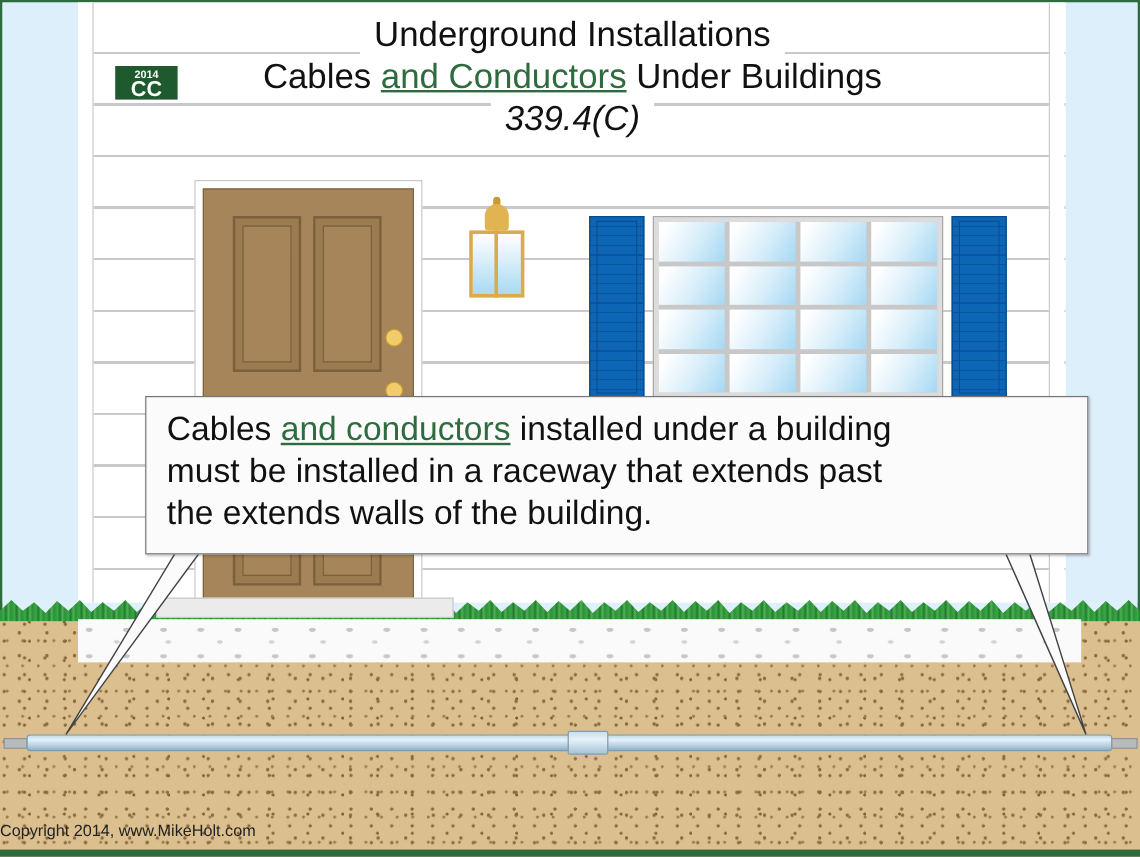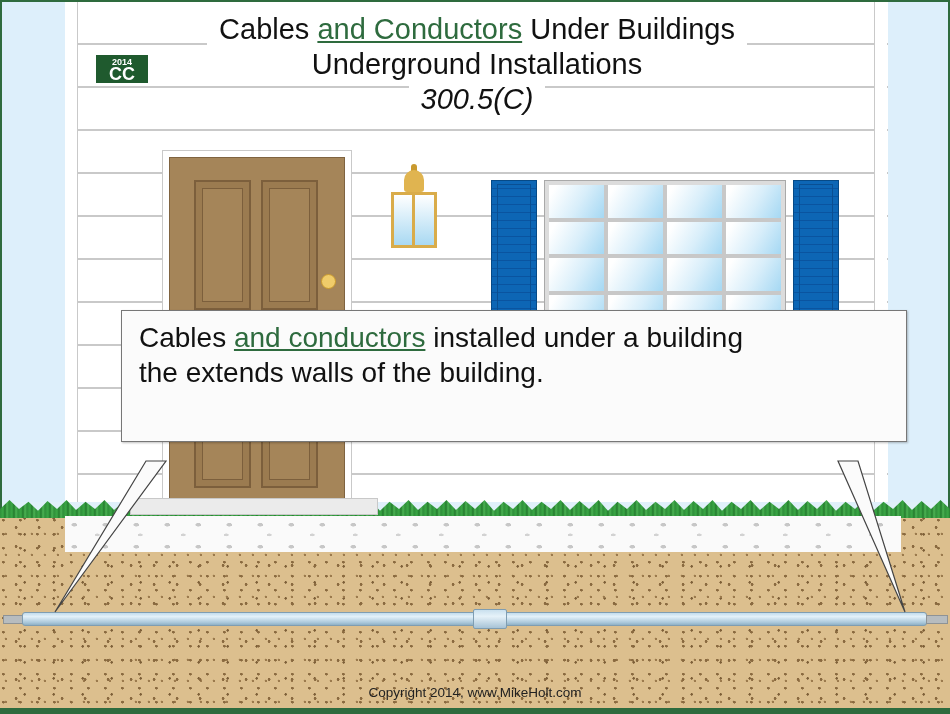--- a/index.html
+++ b/index.html
@@ -32,21 +32,21 @@
   .lamp .box { position: absolute; left: 1px; top: 28px; width: 46px; height: 56px; border: 3px solid #d9ac4a; box-sizing: border-box; background: linear-gradient(to bottom, #fff, #a9d9f2); }
   .lamp .mid { position: absolute; left: 22px; top: 28px; width: 3px; height: 56px; background: #d9ac4a; }
 
   .shutter { position: absolute; top: 178px; width: 46px; height: 152px; background: #0a62b0; border: 1px solid #064a87; box-sizing: border-box;
     background-image: repeating-linear-gradient(to bottom, #0d66b5 0px, #0d66b5 7px, #0a54a0 7px, #0a54a0 8px); }
   .shutter::after { content: ""; position: absolute; left: 5px; top: 3px; right: 5px; bottom: 3px; border: 1px solid #0a4f92; }
   .window { position: absolute; left: 542px; top: 178px; width: 242px; height: 152px; background: #dcdcdc; border: 1.5px solid #a9a9a9; box-sizing: border-box; padding: 4px; }
   .window-grid { width: 100%; height: 100%; display: grid; grid-template-columns: repeat(4, 1fr); grid-template-rows: repeat(4, 1fr); gap: 4px; background: #c8c8c8; }
   .pane { background: linear-gradient(120deg, #ffffff 10%, #d8eefa 55%, #a5d8f3 100%); }
 
-  .callout { position: absolute; left: 121px; top: 310px; width: 786px; height: 132px; background: #fbfbfb; border: 1.5px solid #777; box-sizing: border-box; box-shadow: 1px 1px 2px rgba(0,0,0,0.25); padding: 9px 4px 0 17px; }
+  .callout { position: absolute; left: 121px; top: 330px; width: 786px; height: 132px; background: #fbfbfb; border: 1.5px solid #777; box-sizing: border-box; box-shadow: 1px 1px 2px rgba(0,0,0,0.25); padding: 9px 4px 0 17px; }
   .callout p { margin: 0; font-size: 28px; line-height: 35px; color: #111; }
   .tail-svg { position: absolute; left: 0; top: 0; width: 950px; height: 714px; pointer-events: none; }
 
   .grass { position: absolute; left: 0; top: 500px; width: 950px; height: 18px;
     background: repeating-linear-gradient(90deg, #2f8f3a 0px, #3aa745 3px, #237a2d 5px, #4cb454 7px, #2f8f3a 9px); clip-path: polygon(0 50%, 1% 0, 2% 50%, 3% 10%, 4% 60%, 5% 5%, 6% 50%, 7% 0, 8% 55%, 9% 10%, 10% 50%, 11% 0, 12% 55%, 13% 10%, 14% 50%, 15% 0, 16% 60%, 17% 5%, 18% 50%, 19% 0, 20% 55%, 21% 10%, 22% 50%, 23% 0, 24% 55%, 25% 5%, 26% 50%, 27% 0, 28% 60%, 29% 10%, 30% 50%, 31% 0, 32% 55%, 33% 10%, 34% 50%, 35% 0, 36% 55%, 37% 5%, 38% 50%, 39% 0, 40% 60%, 41% 10%, 42% 50%, 43% 0, 44% 55%, 45% 10%, 46% 50%, 47% 0, 48% 55%, 49% 5%, 50% 50%, 51% 0, 52% 60%, 53% 10%, 54% 50%, 55% 0, 56% 55%, 57% 10%, 58% 50%, 59% 0, 60% 55%, 61% 5%, 62% 50%, 63% 0, 64% 60%, 65% 10%, 66% 50%, 67% 0, 68% 55%, 69% 10%, 70% 50%, 71% 0, 72% 55%, 73% 5%, 74% 50%, 75% 0, 76% 60%, 77% 10%, 78% 50%, 79% 0, 80% 55%, 81% 10%, 82% 50%, 83% 0, 84% 55%, 85% 5%, 86% 50%, 87% 0, 88% 60%, 89% 10%, 90% 50%, 91% 0, 92% 55%, 93% 10%, 94% 50%, 95% 0, 96% 55%, 97% 5%, 98% 50%, 99% 0, 100% 50%, 100% 100%, 0 100%); }
   .soil { position: absolute; left: 0; top: 516px; width: 950px; height: 198px; background-color: #dcbf8e;
     background-image:
       radial-gradient(circle at 20% 30%, #8a6a40 1.1px, transparent 1.6px),
       radial-gradient(circle at 70% 60%, #8a6a40 1.2px, transparent 1.7px),
       radial-gradient(circle at 45% 85%, #9b7a4d 1px, transparent 1.5px),
@@ -54,42 +54,42 @@
     background-size: 17px 14px, 23px 19px, 13px 21px, 29px 16px; }
   .slab { position: absolute; left: 65px; top: 516px; width: 836px; height: 36px; background-color: #fafafa;
     background-image:
       radial-gradient(ellipse at 30% 40%, #c7c7c7 2.5px, transparent 3.2px),
       radial-gradient(ellipse at 75% 70%, #d2d2d2 2px, transparent 2.8px);
     background-size: 31px 22px, 43px 27px; }
   .pipe { position: absolute; left: 22px; top: 612px; width: 905px; height: 14px; background: linear-gradient(to bottom, #c2dcec, #e3f1f9 30%, #a9c7da 80%, #8fb0c4); border: 1px solid #7f9db1; border-radius: 3px; box-sizing: border-box; }
   .pipe-stub-left { position: absolute; left: 3px; top: 615px; width: 20px; height: 9px; background: #b7bcbf; border: 1px solid #8e9396; box-sizing: border-box; }
   .pipe-stub-right { position: absolute; left: 926px; top: 615px; width: 22px; height: 9px; background: #b7bcbf; border: 1px solid #8e9396; box-sizing: border-box; }
   .coupling { position: absolute; left: 473px; top: 609px; width: 34px; height: 20px; background: linear-gradient(to bottom, #c9e0ee, #e6f2f9 35%, #a7c3d6); border: 1px solid #7f9db1; box-sizing: border-box; border-radius: 2px; }
-  .copyright { position: absolute; left: 0; top: 685px; width: 950px; text-align: center; font-size: 13.5px; color: #222; }
+  .copyright { position: absolute; left: 0; top: 685px; width: 950px; font-size: 13.5px; color: #222; }
   .bottom-rule { position: absolute; left: 0; top: 708px; width: 950px; height: 6px; background: #2e6b3e; }
 </style>
 </head>
 <body>
 
 <div class="frame">
   <div class="sky-left"></div>
   <div class="sky-right"></div>
   <div class="wall"></div>
   <div class="trim-left"></div>
   <div class="trim-right"></div>
 
   <div class="badge">
     <span class="yr">2014</span>
     <span class="cc">CC</span>
   </div>
 
   <div class="title-block">
+    <div><span class="title-line">Underground Installations</span></div>
     <div><span class="title-line"><span>Cables </span><span class="u-green">and Conductors</span><span> Under Buildings</span></span></div>
-    <div><span class="title-line">Underground Installations</span></div>
-    <div><span class="title-line italic">300.5(C)</span></div>
+    <div><span class="title-line italic">339.4(C)</span></div>
   </div>
 
   <div class="door-frame"></div>
   <div class="door">
     <div class="panel" style="left:24px; top:22px; width:57px; height:130px;"></div>
     <div class="panel" style="left:91px; top:22px; width:57px; height:130px;"></div>
     <div class="panel" style="left:24px; top:260px; width:57px; height:70px;"></div>
     <div class="panel" style="left:91px; top:260px; width:57px; height:70px;"></div>
     <div class="knob" style="left:151px; top:116px;"></div>
     <div class="knob" style="left:151px; top:160px;"></div>
@@ -136,17 +136,18 @@
 <div class="coupling"></div>
 <div class="pipe-stub-right"></div>
 
 <svg class="tail-svg" viewBox="0 0 950 714">
   <polygon points="146,461 166,461 55,612" fill="#fbfbfb" stroke="#444" stroke-width="1.2"></polygon>
   <polygon points="838,461 858,461 905,612" fill="#fbfbfb" stroke="#444" stroke-width="1.2"></polygon>
 </svg>
 
 <div class="callout">
   <p><span>Cables </span><span class="u-green">and conductors</span><span> installed under a building</span></p>
+  <p>must be installed in a raceway that extends past</p>
   <p>the extends walls of the building.</p>
 </div>
 
 <div class="copyright">Copyright 2014, www.MikeHolt.com</div>
 <div class="bottom-rule"></div>
 
 </body></html>

